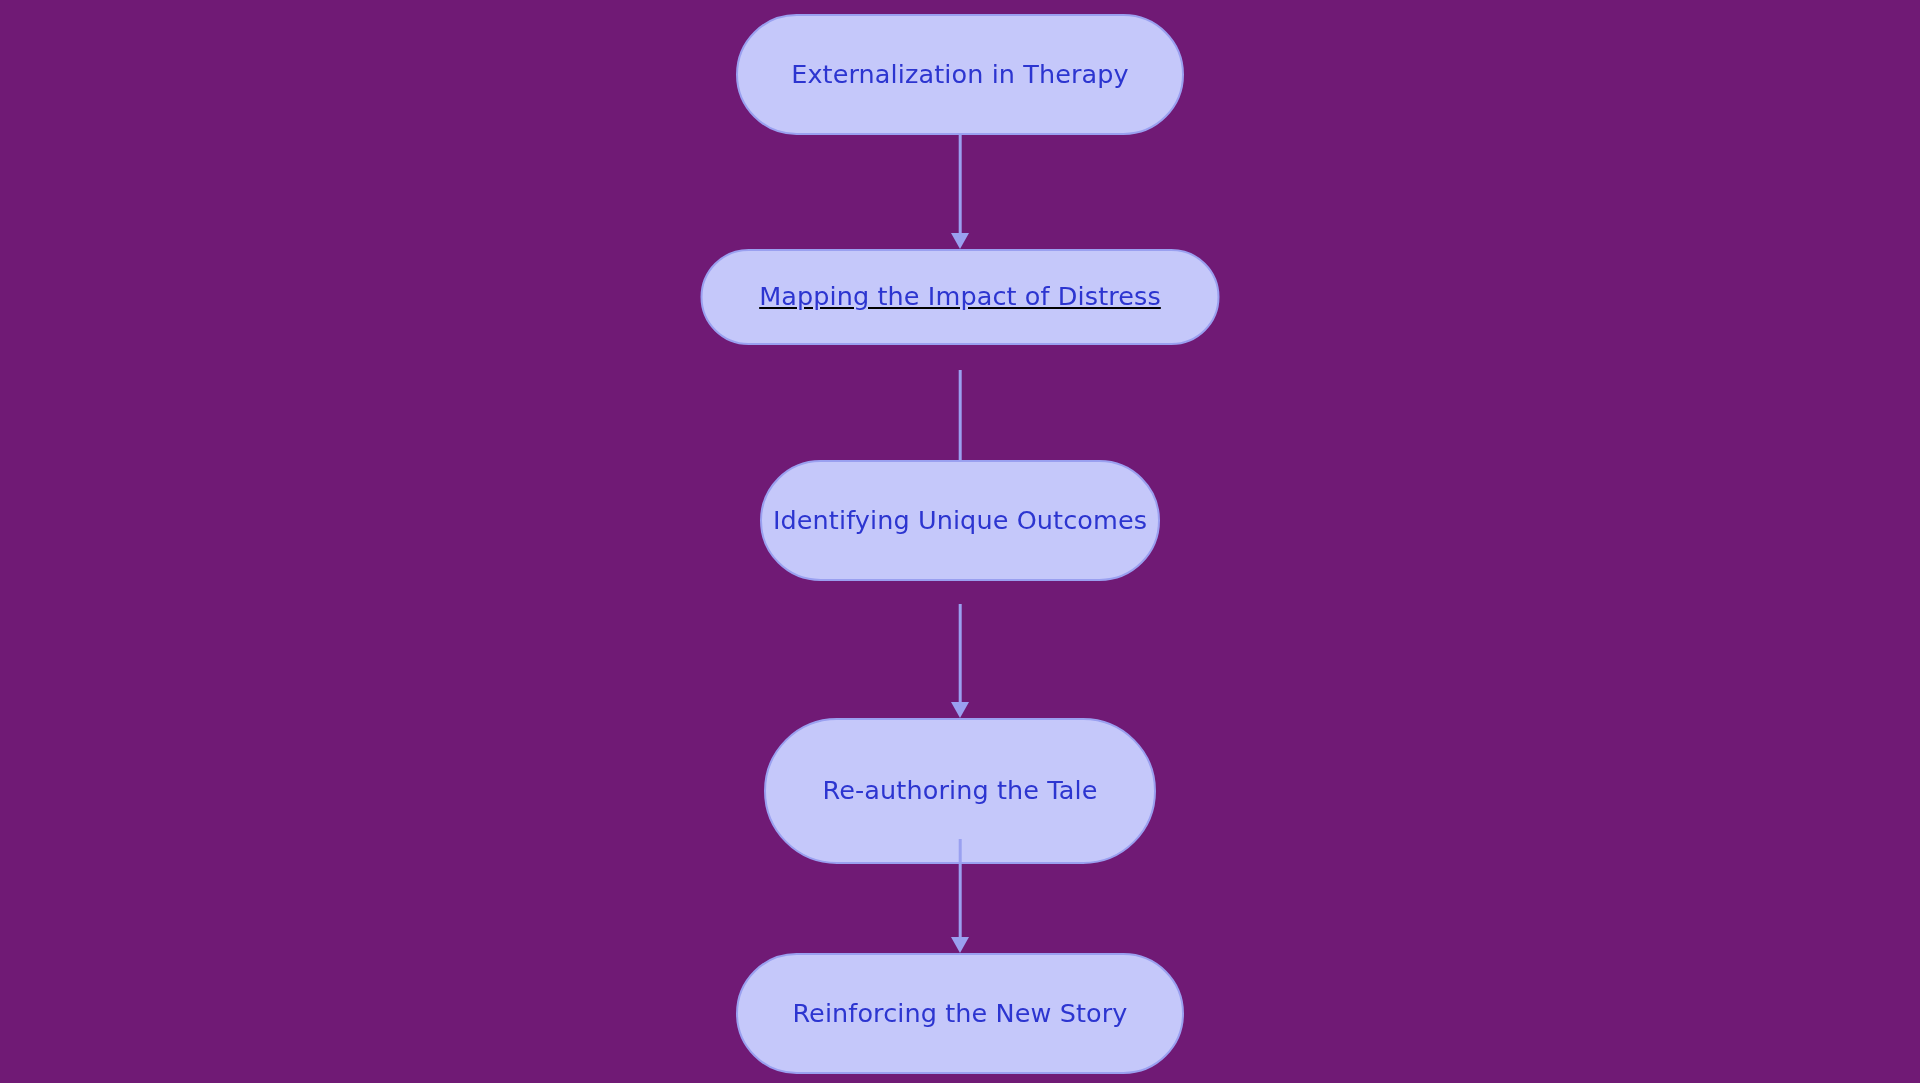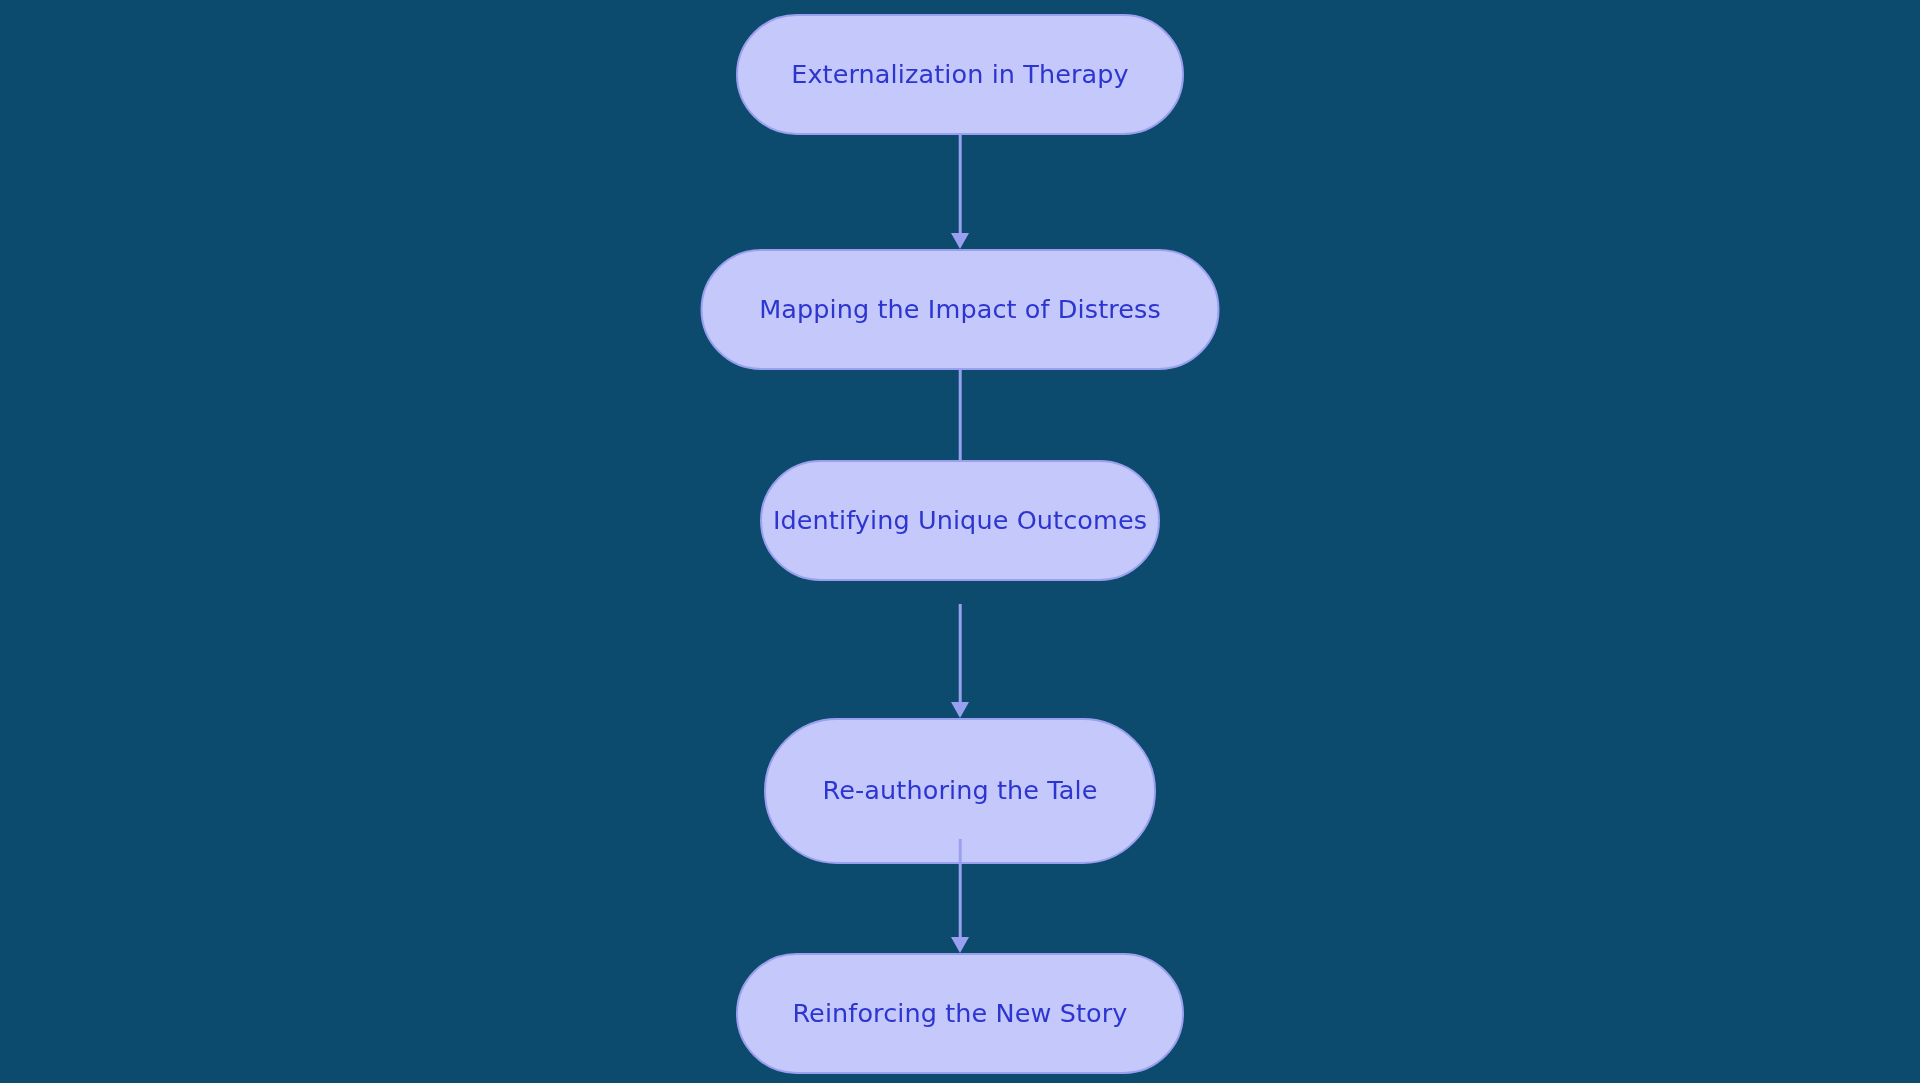--- a/index.html
+++ b/index.html
@@ -12,21 +12,21 @@
     width: 1920px;
     height: 1083px;
     overflow: hidden;
     font-family: "DejaVu Sans", "Liberation Sans", sans-serif;
   }
 
   #flowchart-canvas {
     position: relative;
     width: 1920px;
     height: 1083px;
-    background: #0c4a6e;
+    background: #701a75;
   }
 
   
   .flow-node {
     position: absolute;
     box-sizing: border-box;
     display: flex;
     align-items: center;
     justify-content: center;
     background: #c5c8fa;
@@ -41,21 +41,21 @@
     font-size: 25.5px;
     font-weight: 400;
     letter-spacing: 0.1px;
     line-height: 1;
     white-space: nowrap;
     font-family: "DejaVu Sans", "Liberation Sans", sans-serif;
   }
 
   
   #node-1 { top: 14px;  width: 448px; height: 121px; }
-  #node-2 { top: 249px; width: 519px; height: 121px; }
+  #node-2 { top: 249px; width: 519px; height: 96px; text-decoration: underline; }
   #node-3 { top: 460px; width: 400px; height: 121px; }
   #node-4 { top: 718px; width: 392px; height: 146px; }
   #node-5 { top: 953px; width: 448px; height: 121px; }
 
   
   .flow-arrow {
     position: absolute;
     left: 50%;
     transform: translateX(-50%);
     width: 24px;

